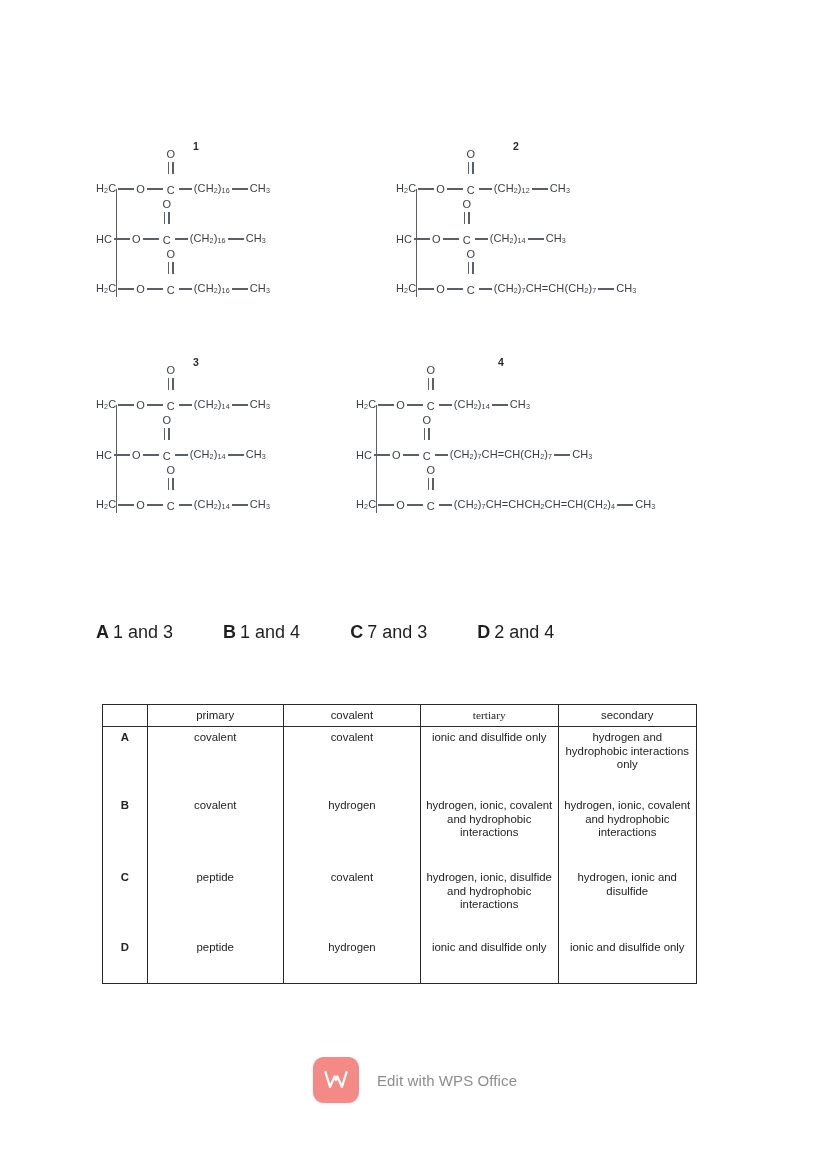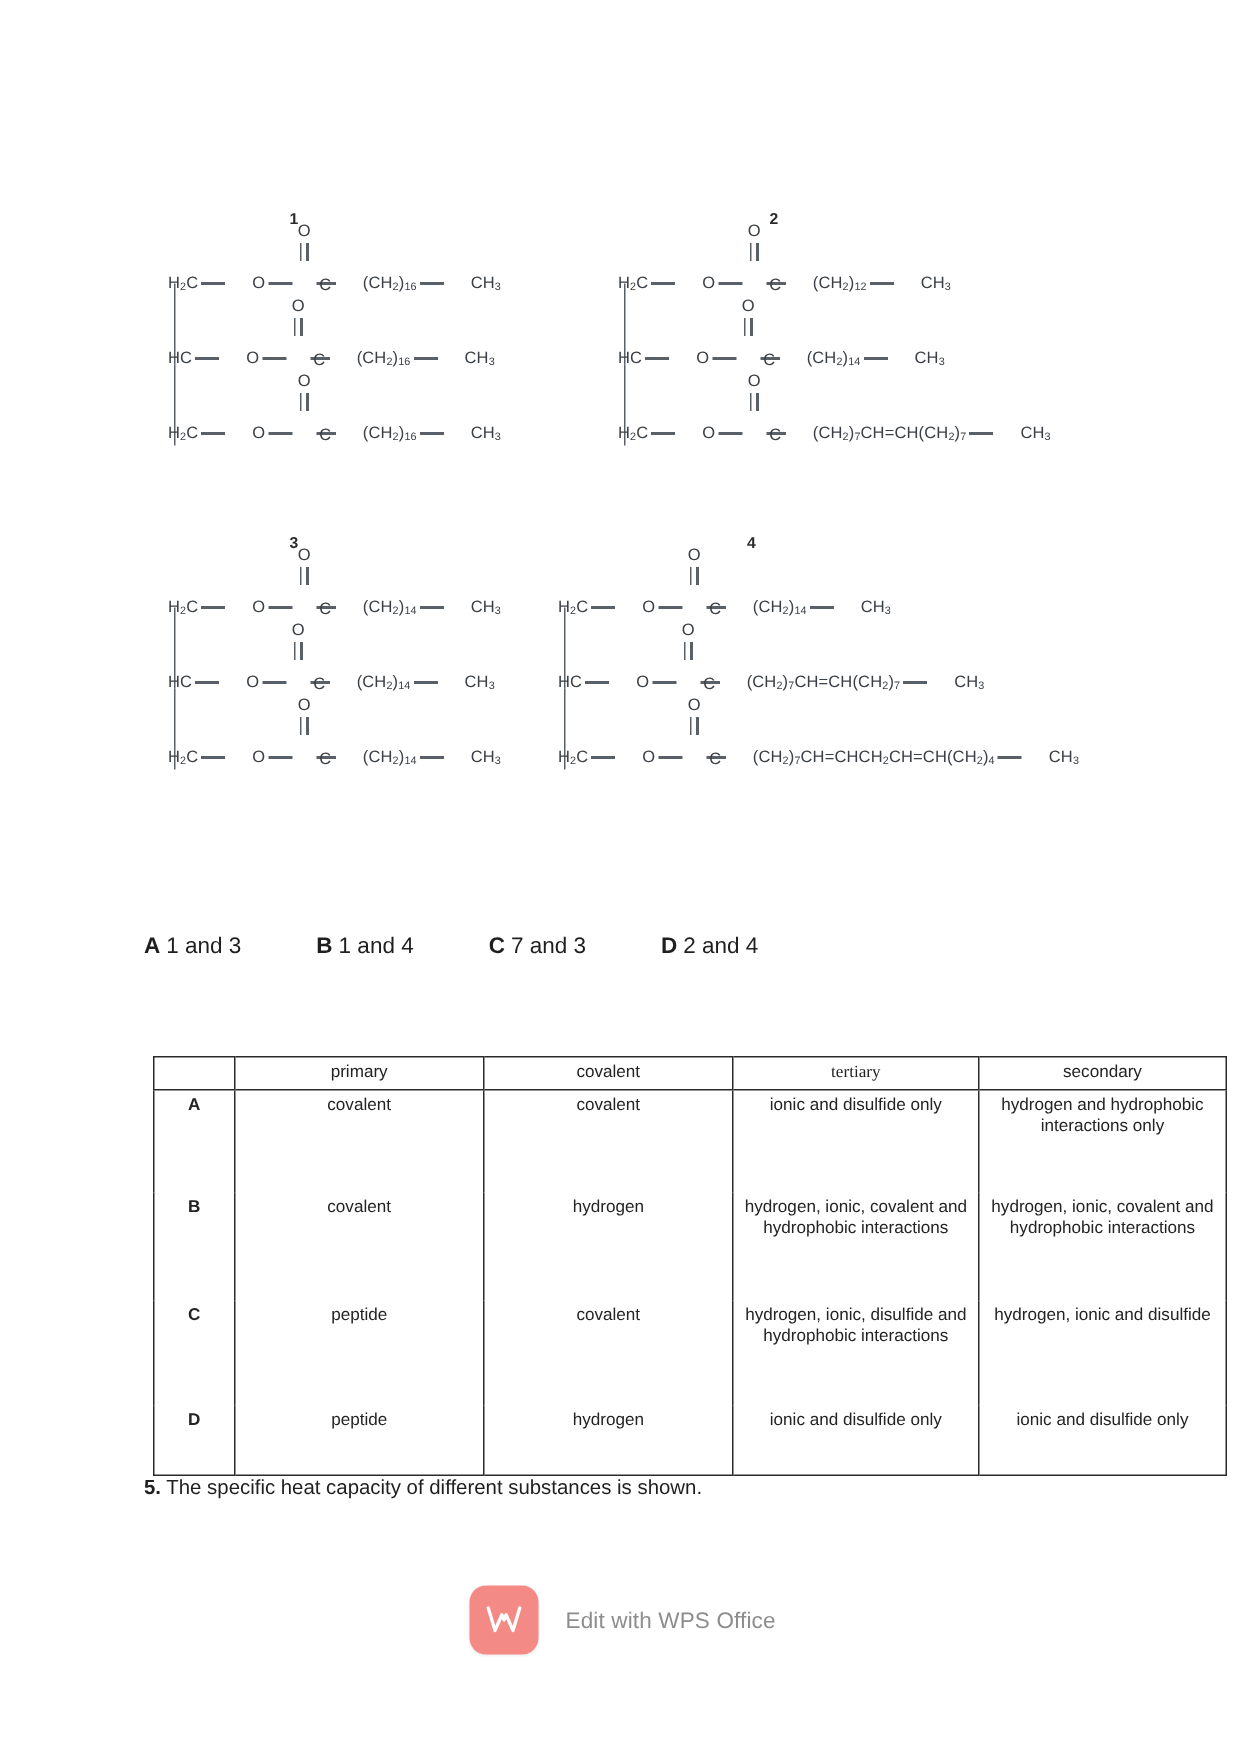--- a/index.html
+++ b/index.html
@@ -55,21 +55,20 @@
     align-items: center;
     height: 50px;
     position: relative;
     white-space: nowrap;
   }
   .atom {
     font-size: 11px;
     color: #3a3f45;
     letter-spacing: 0.1px;
     font-family: "Liberation Sans", sans-serif;
-    margin-left: 16px;
   }
   .atom sub {
     font-size: 7.2px;
     vertical-align: -0.18em;
   }
   .bond {
     display: inline-block;
     height: 1.4px;
     background: #5a6068;
     vertical-align: middle;
@@ -117,21 +116,21 @@
     width: 1.4px;
     background: #5a6068;
   }
 
   
   .options-row {
     position: absolute;
     left: 96px;
     top: 622px;
     display: flex;
-    font-size: 15px;
+    font-size: 18px;
     color: #1f1f1f;
     align-items: flex-end;
   }
   .option {
     margin-right: 50px;
     white-space: nowrap;
   }
   .option .opt-letter {
     font-weight: bold;
     margin-right: 4px;
@@ -147,21 +146,21 @@
     line-height: 1.45;
     color: #1f1f1f;
   }
   .q4 .qnum { font-weight: bold; }
 
   
   .bond-table {
     position: absolute;
     left: 102px;
     top: 704px;
-    width: 716px;
+    width: 595px;
     border: 1.4px solid #2a2a2a;
     border-collapse: collapse;
     background: #fff;
   }
   .bond-table td, .bond-table th {
     border-left: 1.4px solid #2a2a2a;
     border-right: 0;
     text-align: center;
     vertical-align: top;
     font-size: 11.4px;
@@ -553,24 +552,20 @@
       <tr>
         <td class="rowlab">D</td>
         <td>peptide</td>
         <td>hydrogen</td>
         <td>ionic and disulfide only</td>
         <td>ionic and disulfide only</td>
       </tr>
     </tbody>
   </table>
 
-  <div class="q5">
-    <span class="qnum">5.</span>
-    <span>The specific heat capacity of different substances is shown.</span>
-  </div>
 
   <div class="wps">
     <div class="wps-logo">
       <svg width="26" height="22" viewBox="0 0 26 22" aria-hidden="true">
         <path d="M2.5 3 L7 18 L11.6 7.5 L13 11 L14.4 7.5 L19 18 L23.5 3" fill="none" stroke="#ffffff" stroke-width="2.2" stroke-linecap="round" stroke-linejoin="round"></path>
       </svg>
     </div>
     <div class="wps-label">Edit with WPS Office</div>
   </div>
 

